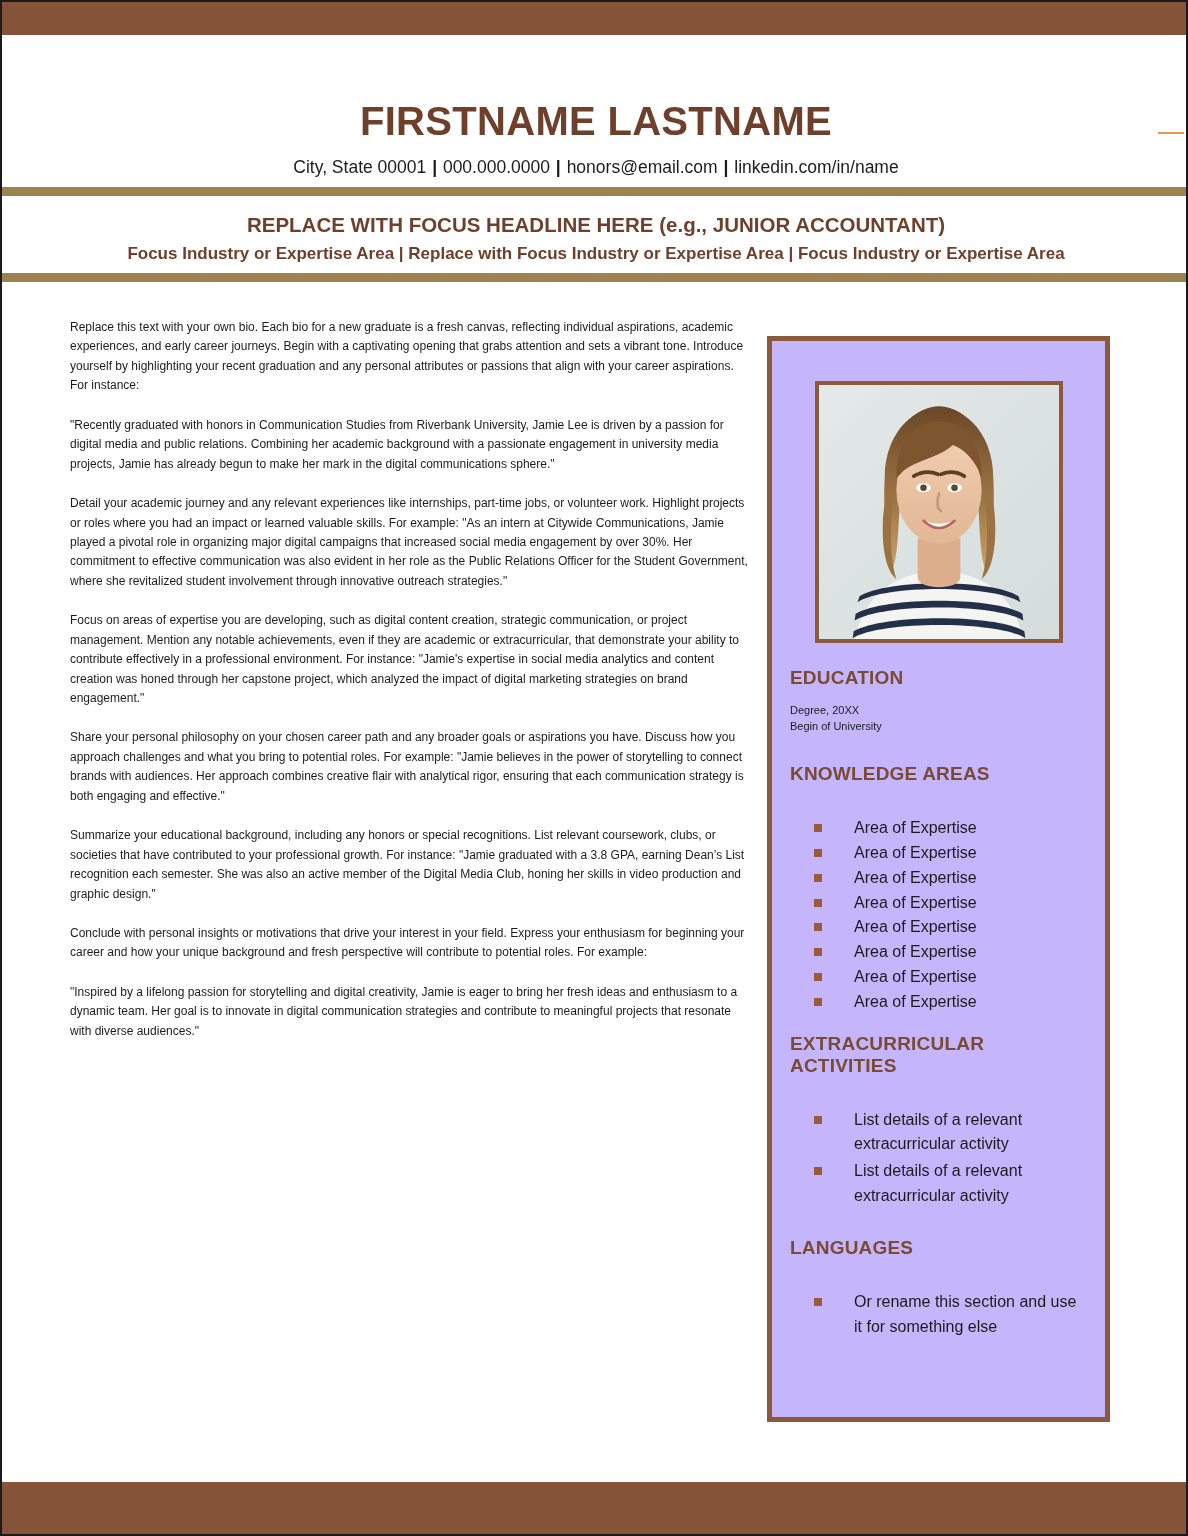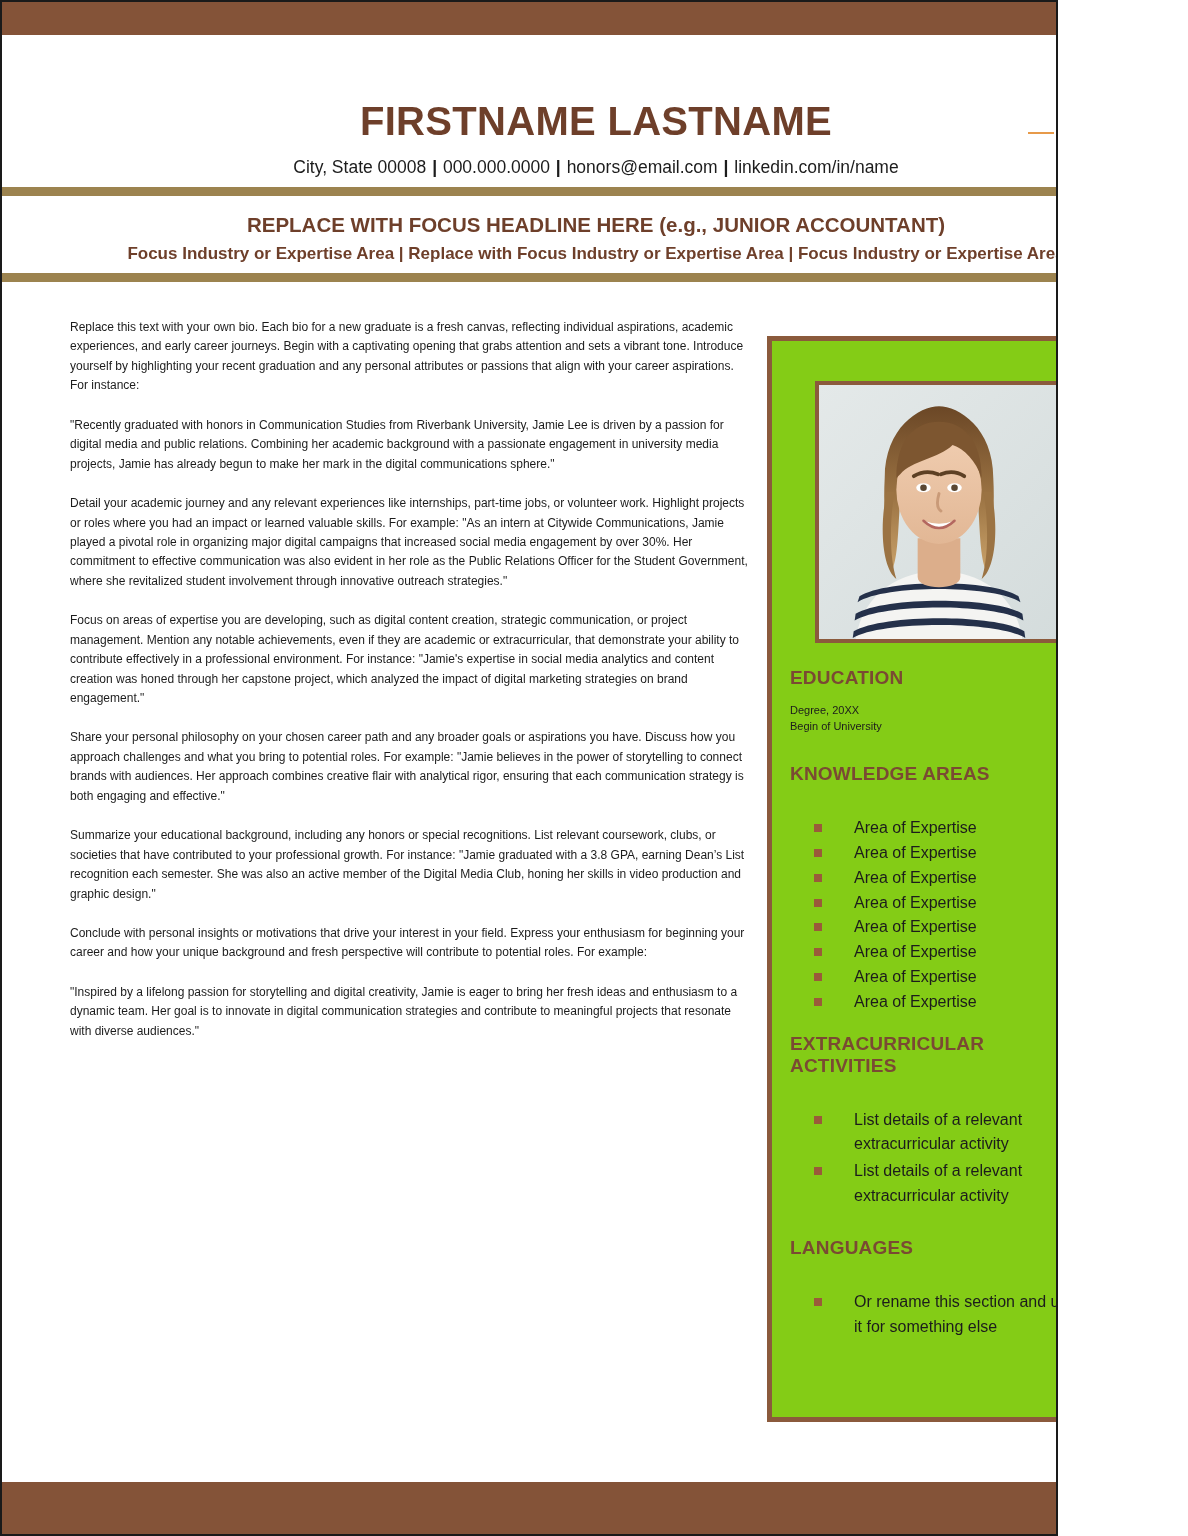--- a/index.html
+++ b/index.html
@@ -3,21 +3,21 @@
 <meta charset="utf-8">
 <style>
   * { margin:0; padding:0; box-sizing:border-box; }
   html, body {
     width:1188px; height:1536px;
     background:#ffffff;
     font-family:"Liberation Sans", sans-serif;
   }
   .page {
     position:relative;
-    width:1058px; height:1536px;
+    width:1188px; height:1536px;
     background:#ffffff;
     border-left:2px solid #1a1a1a;
     border-right:2px solid #1a1a1a;
     border-top:2px solid #1a1a1a;
     border-bottom:2px solid #1a1a1a;
     overflow:hidden;
   }
 
   
   .band-top {
@@ -95,21 +95,21 @@
     color:#1c1c1c;
     margin-bottom:20px;
     text-align:left;
   }
 
   
   .sidebar {
     position:absolute;
     left:765px; top:334px;
     width:343px; height:1086px;
-    background:#84cc16;
+    background:#c4b5fd;
     border:5px solid #8b5a3c;
   }
   .photo-frame {
     width:248px; height:262px;
     margin:40px auto 0 auto;
     border:4px solid #8b5a3c;
     overflow:hidden;
     background:#dfe4e4;
     position:relative;
   }
@@ -160,21 +160,21 @@
 </head>
 <body>
 
 <div class="page">
 
   <div class="band-top"></div>
 
   <div class="name-block">
     <div class="fullname">FIRSTNAME LASTNAME</div>
     <div class="contact">
-      <span>City, State 00008</span>
+      <span>City, State 00001</span>
       <span class="sep">|</span>
       <span>000.000.0000</span>
       <span class="sep">|</span>
       <span>honors@email.com</span>
       <span class="sep">|</span>
       <span>linkedin.com/in/name</span>
     </div>
   </div>
 
   <div class="rule-gold r1"></div>

